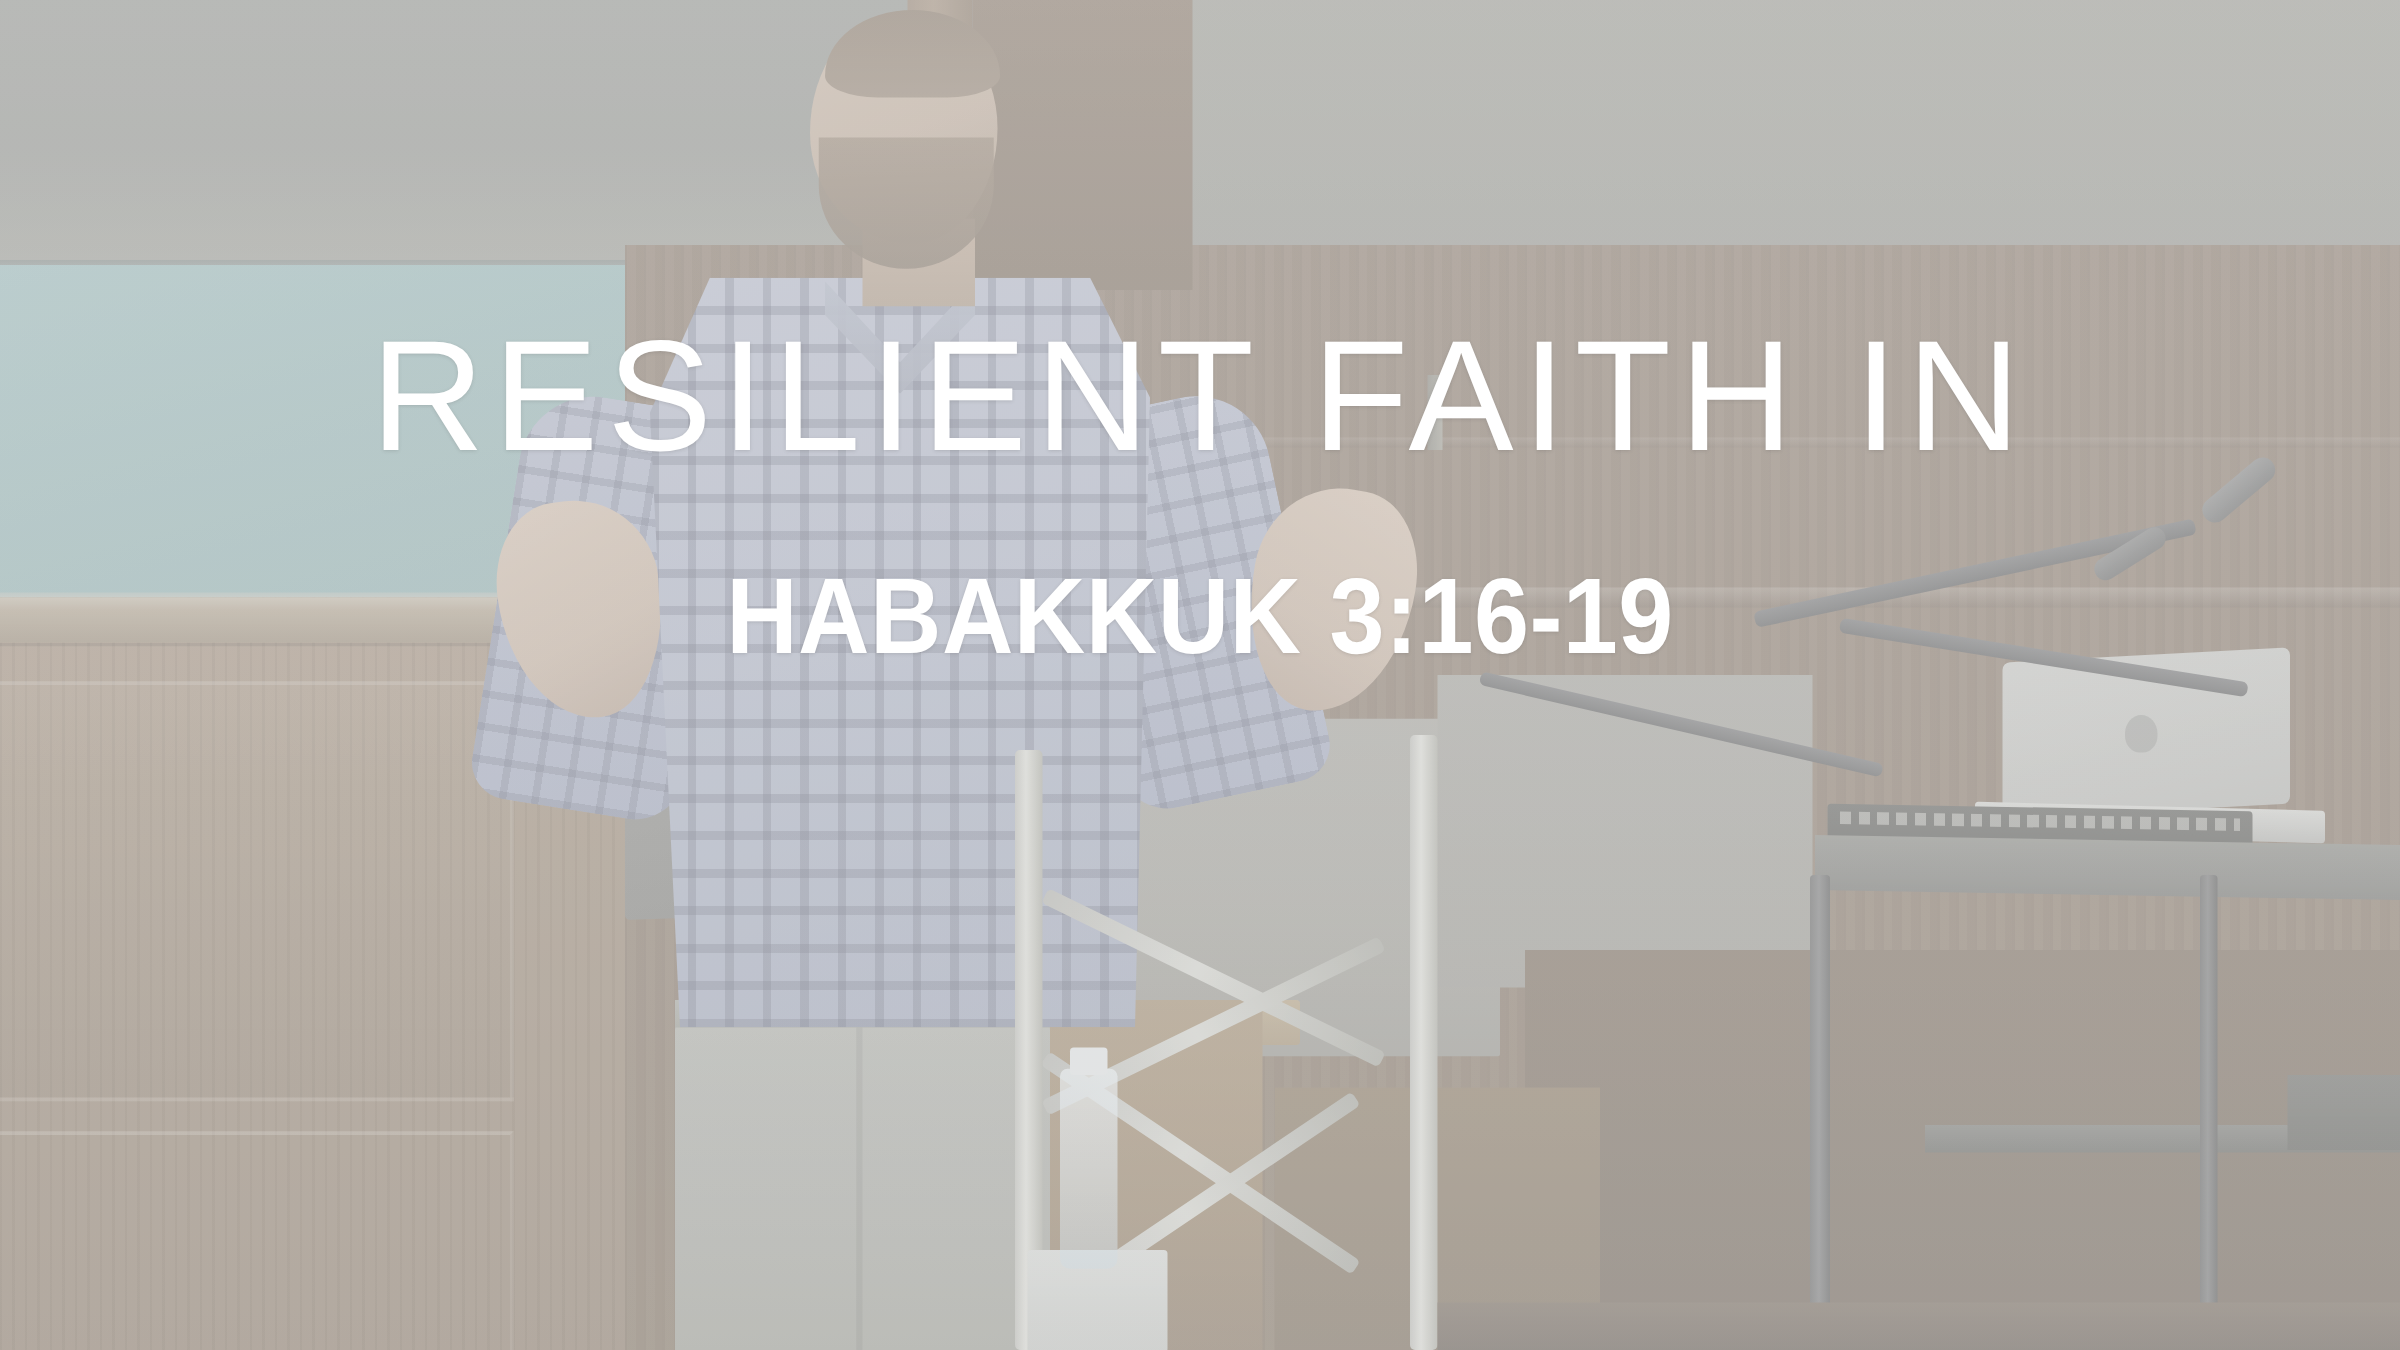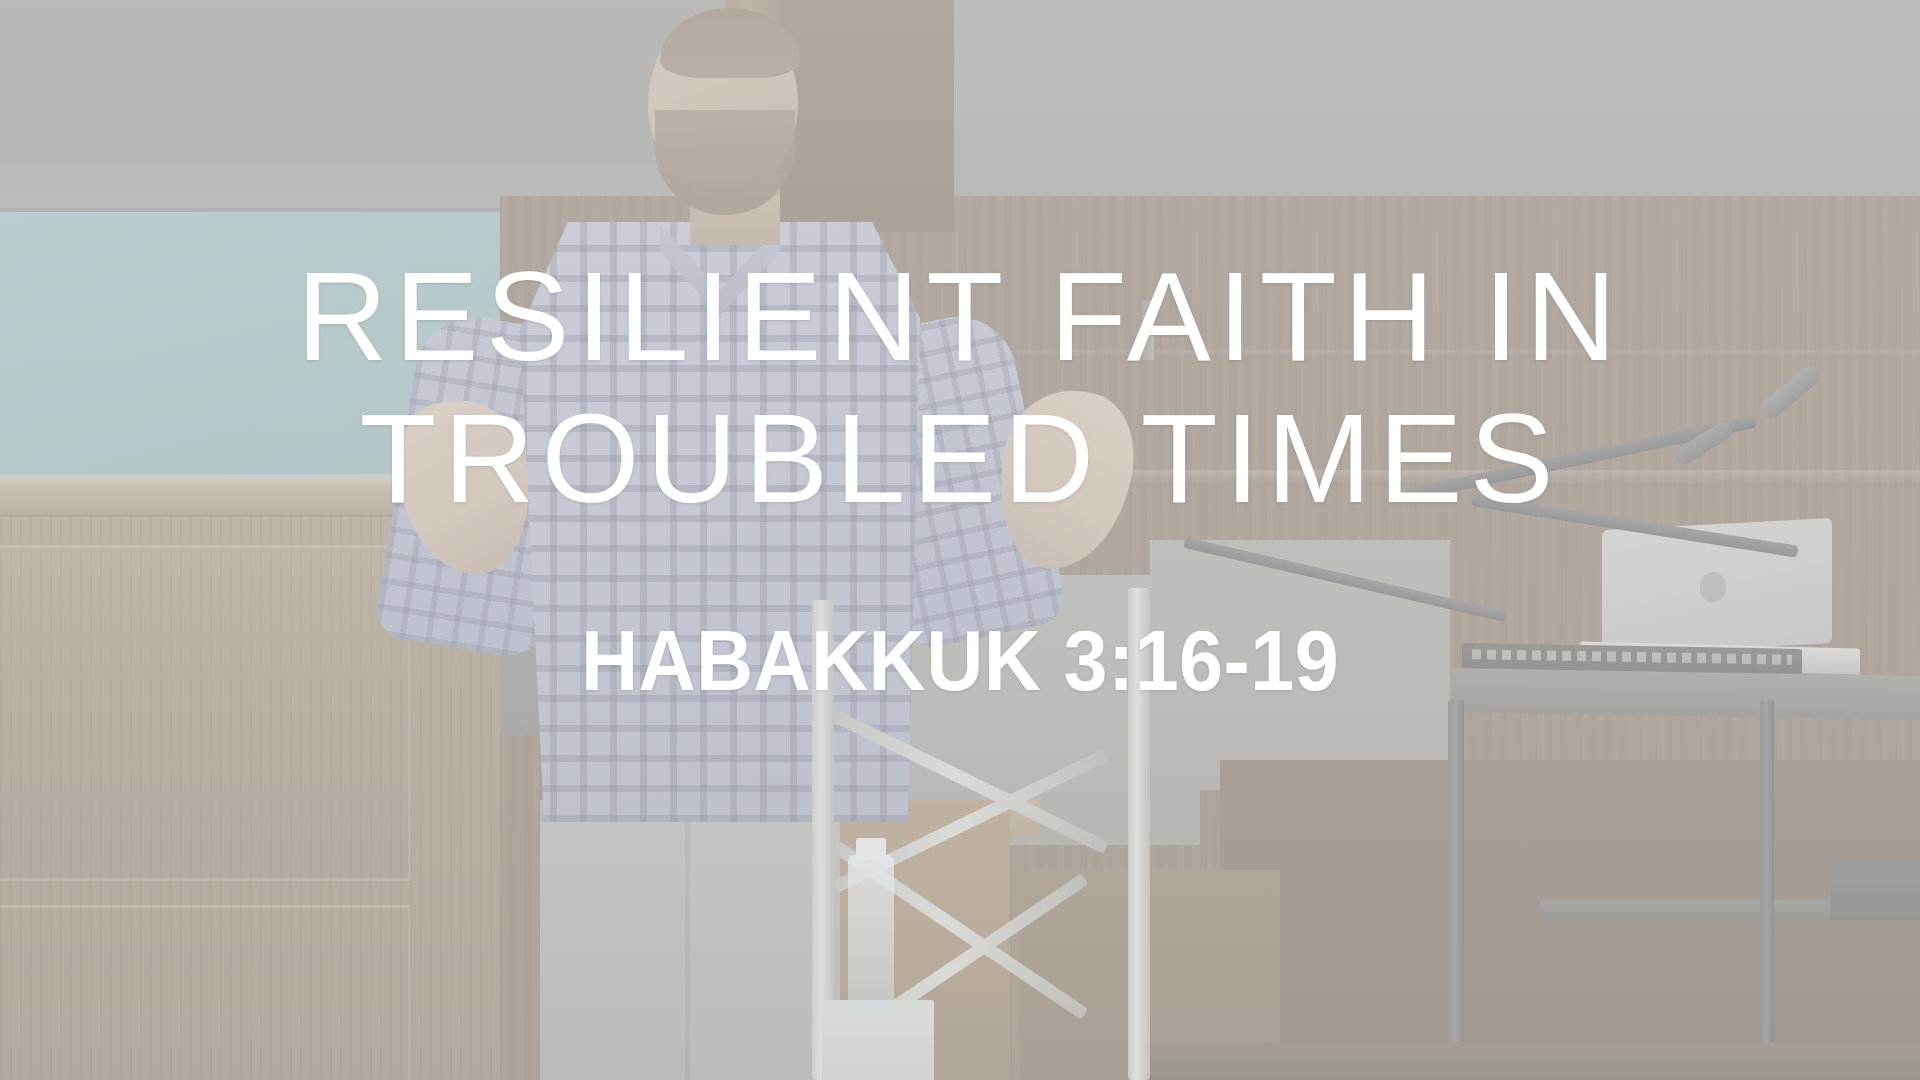--- a/index.html
+++ b/index.html
@@ -441,21 +441,20 @@
   }
 
   
   .text-layer {
     position: absolute;
     inset: 0;
     display: flex;
     flex-direction: column;
     align-items: center;
     justify-content: flex-start;
-    gap: 24px;
   }
 
   .title {
     margin: 0;
     padding: 0;
     width: 1480px;
     text-align: center;
     color: #ffffff;
     font-family: "Liberation Sans", sans-serif;
     font-weight: 300;
@@ -564,18 +563,17 @@
 
     <div class="stage-edge"></div>
   </div>
 
   <div class="wash"></div>
   <div class="wash2"></div>
 
   <div class="text-layer">
     <h1 class="title">
       <span class="title-line">RESILIENT FAITH IN</span>
-      <span class="title-line">TROUBLED TIMES</span>
     </h1>
     <h2 class="subtitle">HABAKKUK 3:16-19</h2>
   </div>
 
 </div>
 
 </body></html>

